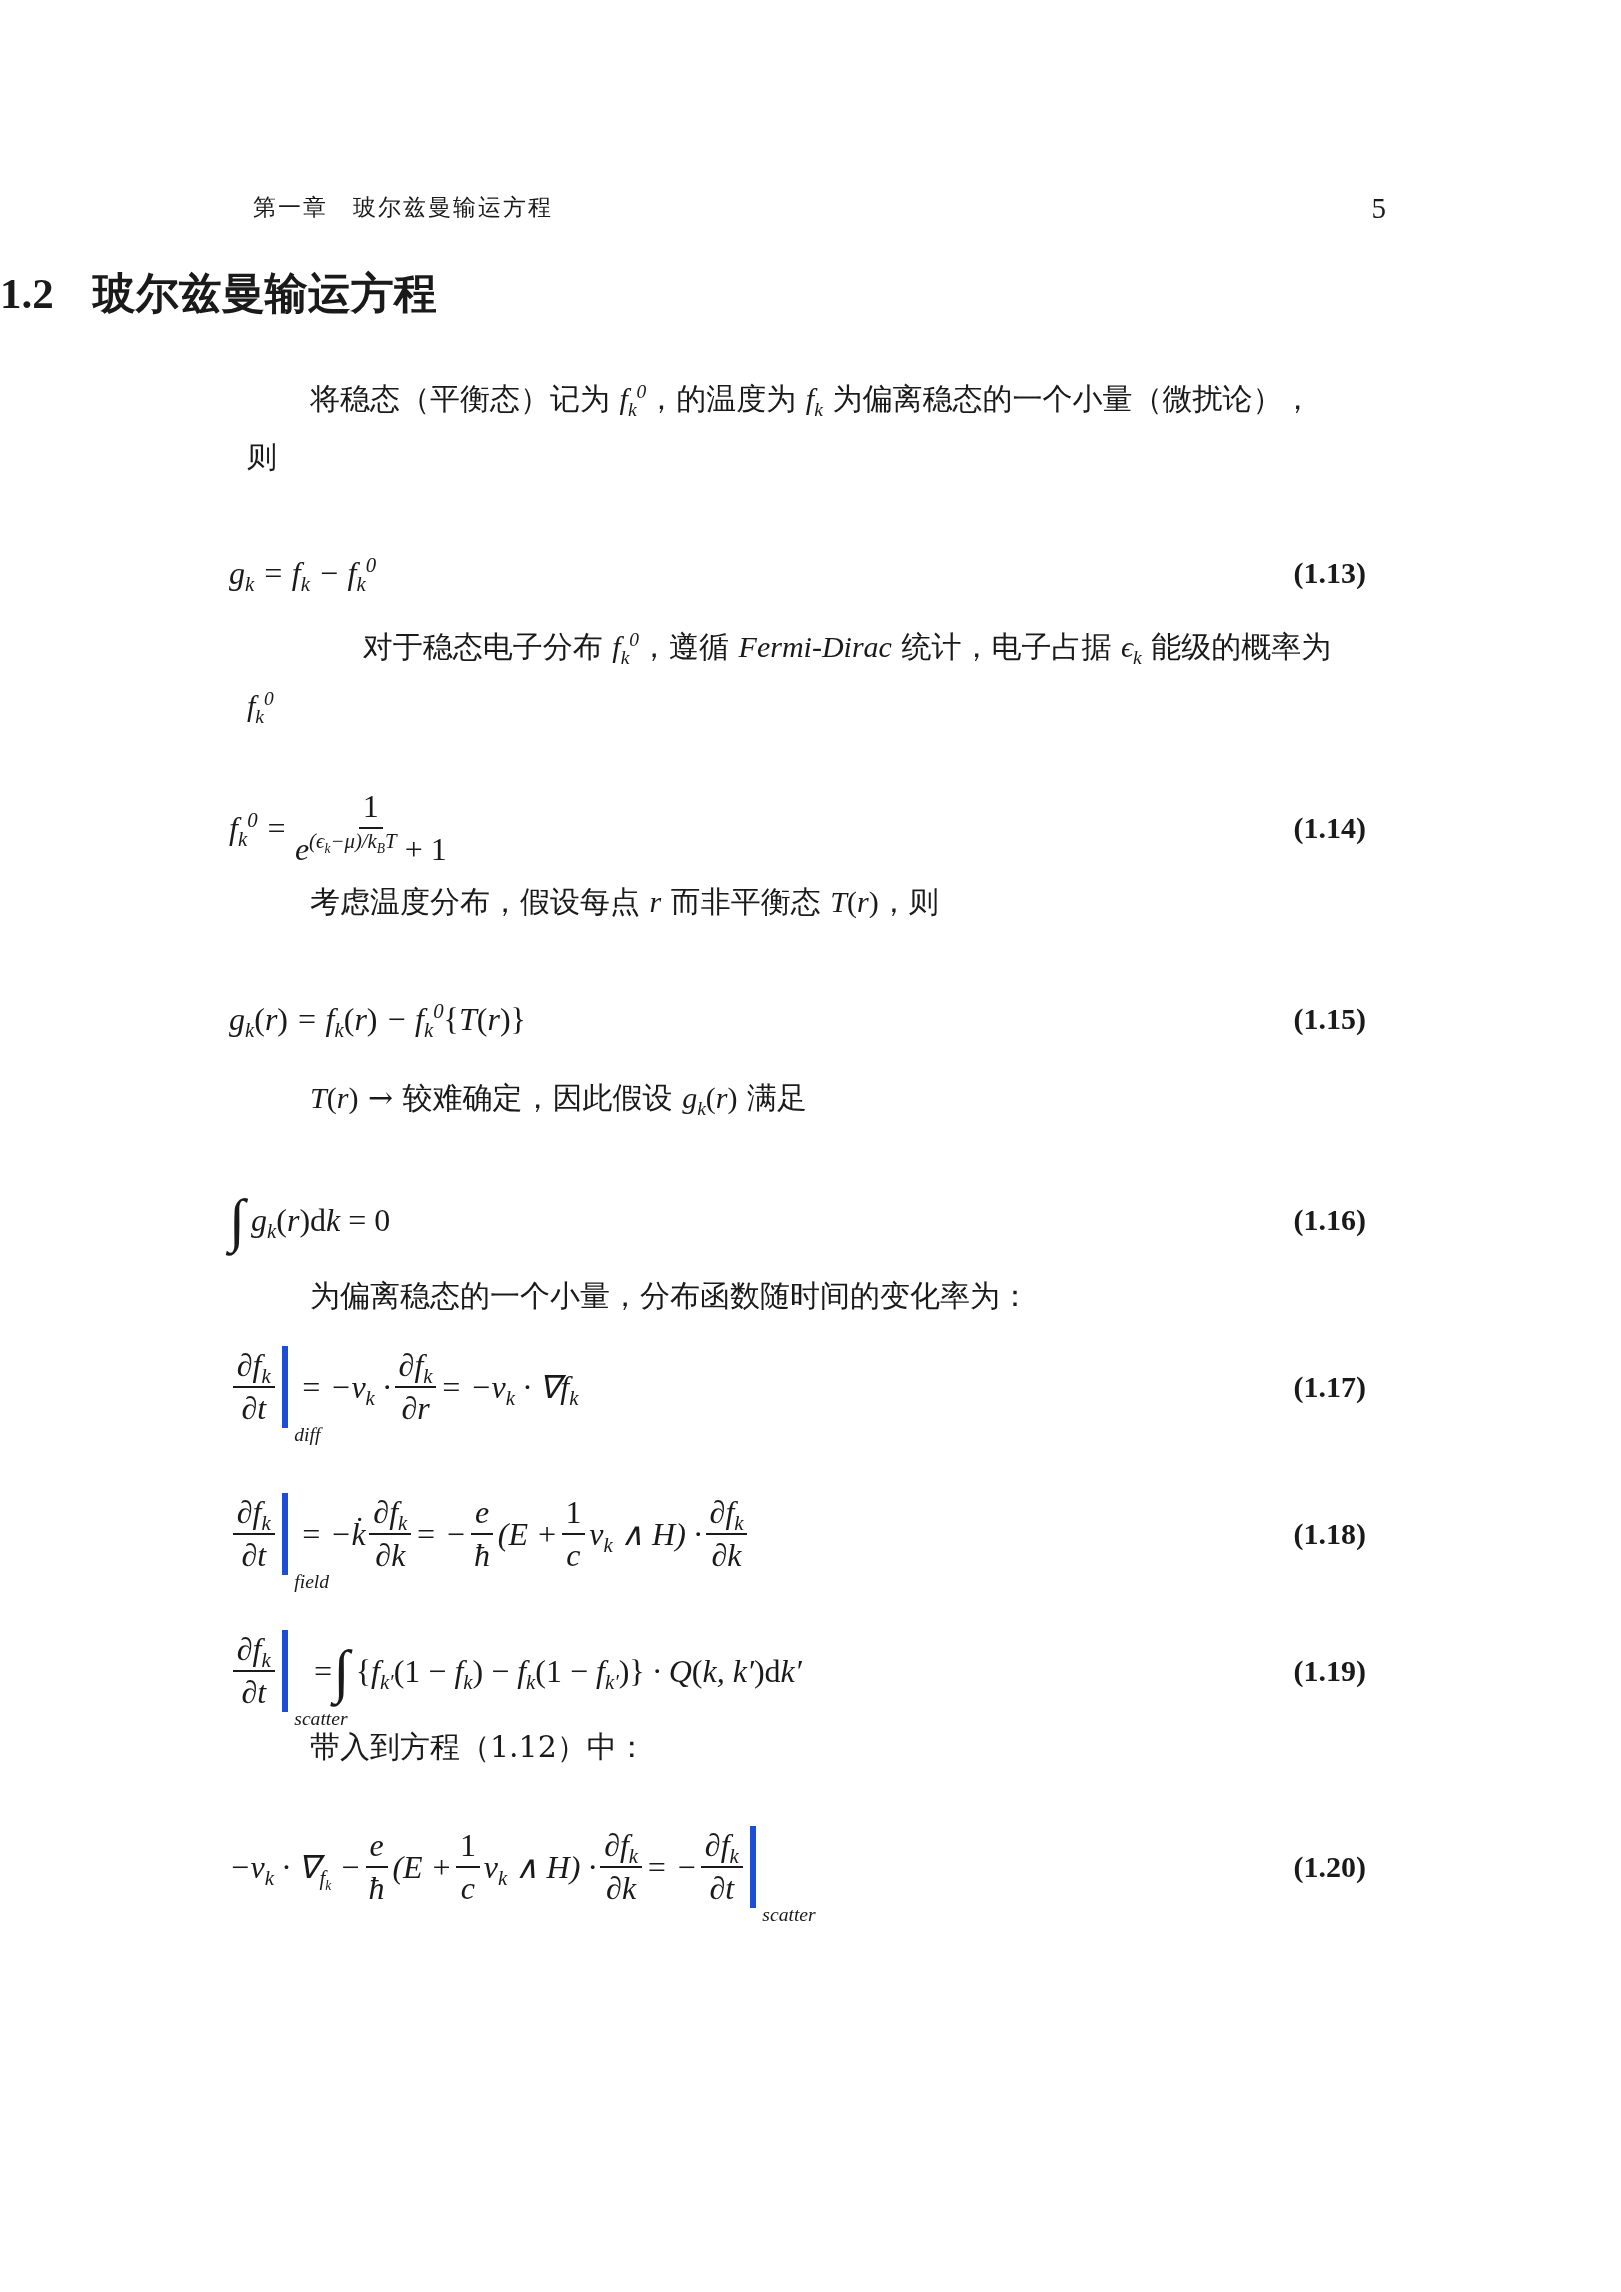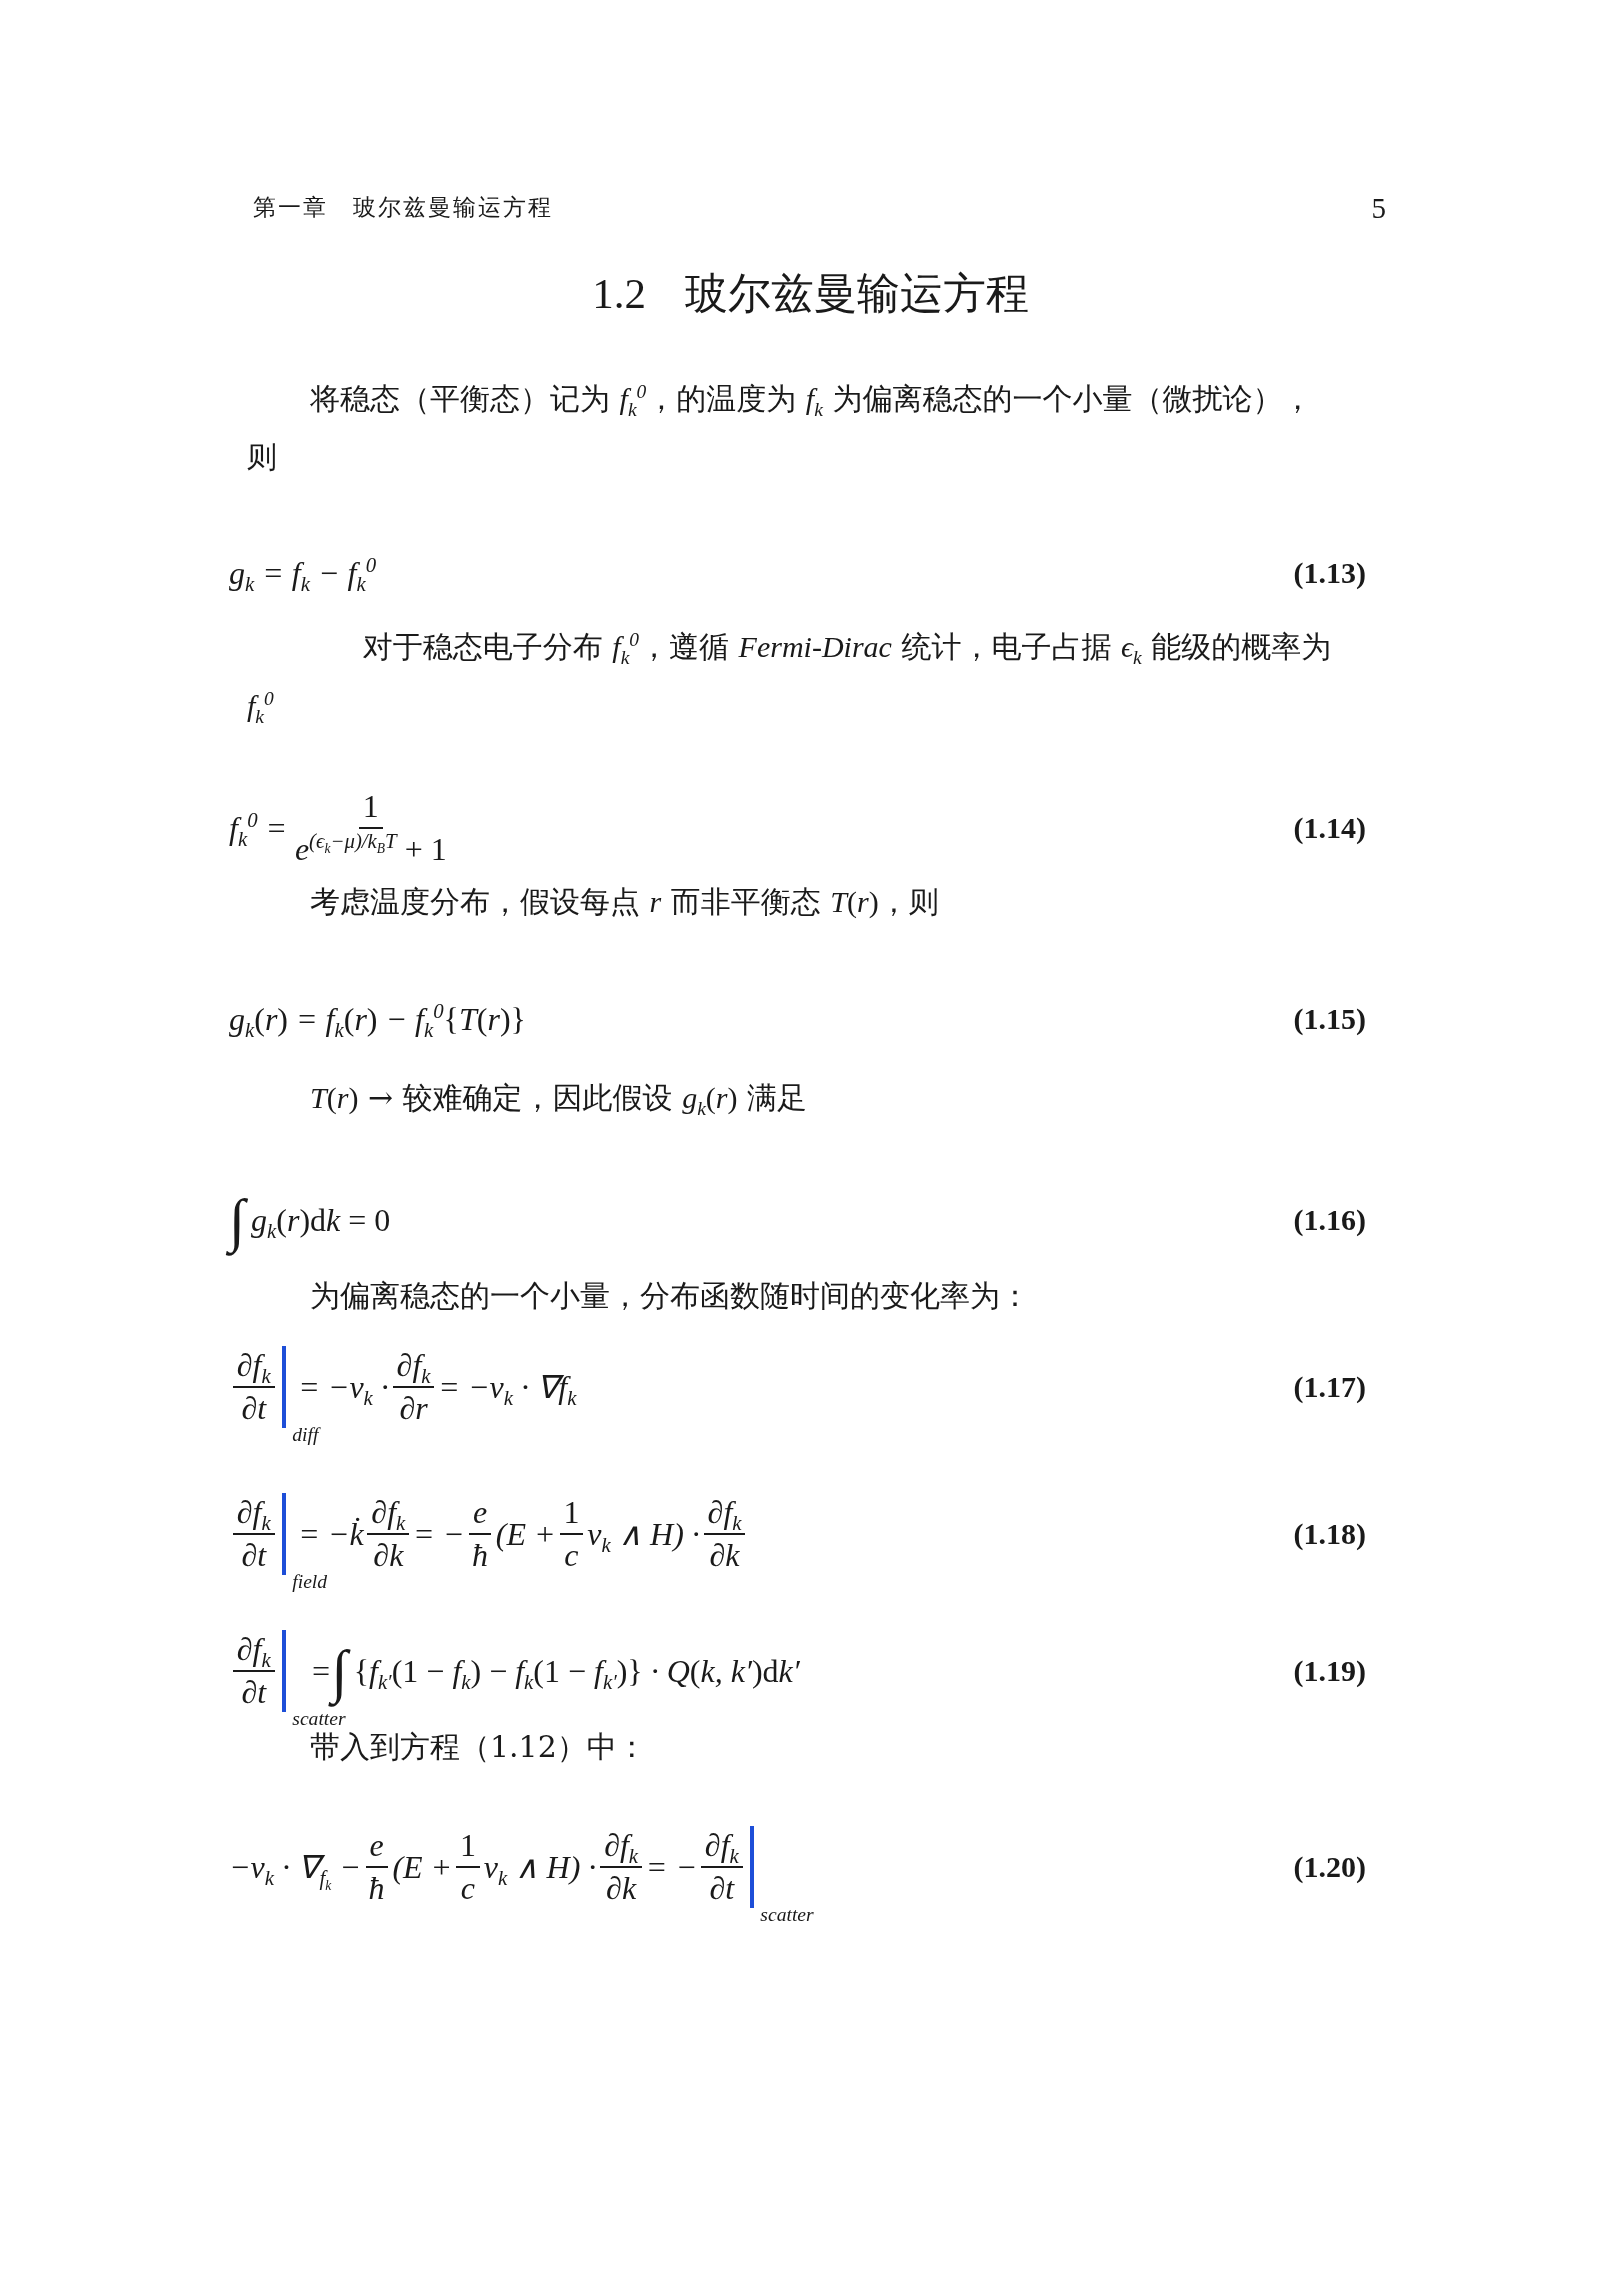--- a/index.html
+++ b/index.html
@@ -4,33 +4,33 @@
 <style>
   html, body { margin: 0; padding: 0; background: #ffffff; }
   body {
     width: 1621px; height: 2293px; position: relative; overflow: hidden;
     font-family: "DejaVu Serif", "Liberation Serif", serif;
     color: #1a1a1a;
   }
   .abs { position: absolute; }
   .hdr { top: 192px; left: 253px; font-size: 23px; letter-spacing: 2px; }
   .pageno { top: 192px; right: 235px; font-size: 29px; font-family: "Liberation Serif", serif; }
-  .title { top: 265px; left: 0; width: 1621px; text-align: center; font-size: 43px; font-weight: normal; font-family: "DejaVu Sans", sans-serif; }
+  .title { top: 265px; left: 0; width: 1621px; font-size: 43px; font-weight: bold; font-family: "DejaVu Sans", sans-serif; }
   .title .num { font-family: "Liberation Serif", serif; margin-right: 39px; }
   .para { left: 247px; width: 1137px; font-size: 30px; line-height: 59px; }
   .indent { text-indent: 63px; }
   .m { font-family: "Liberation Serif", serif; font-style: italic; }
   .r { font-family: "Liberation Serif", serif; font-style: normal; }
   sub, sup { font-size: 0.65em; line-height: 0; }
   .eq { left: 229px; width: 1137px; height: 88px; display: flex; align-items: center; justify-content: flex-start; font-family: "Liberation Serif", serif; font-size: 32px; }
   .eqnum { position: absolute; right: 0; top: 50%; transform: translateY(-50%); font-family: "Liberation Serif", serif; font-size: 30px; font-style: normal; font-weight: bold; }
   .frac { display: inline-flex; flex-direction: column; align-items: center; vertical-align: middle; margin: 0 3.9px; }
   .frac .n { border-bottom: 2px solid #1a1a1a; padding: 0 3.9px 2px; }
   .frac .d { padding: 2px 3.9px 0; }
-  .bar { display: inline-block; border-left: 4px solid #1d4ed8; height: 82px; vertical-align: middle; margin-left: 3.9px; position: relative; }
+  .bar { display: inline-block; border-left: 6px solid #1d4ed8; height: 82px; vertical-align: middle; margin-left: 3.9px; position: relative; }
   .bar .sub { position: absolute; left: 5.9px; bottom: -17.6px; font-size: 19.6px; font-style: italic; white-space: nowrap; }
   .int { font-size: 59px; font-style: normal; vertical-align: middle; margin-right: 5.9px; }
   .sp { display: inline-block; width: 11.8px; }
 </style>
 </head>
 <body>
 
 <div class="abs hdr">第一章　玻尔兹曼输运方程</div>
 <div class="abs pageno">5</div>
 

